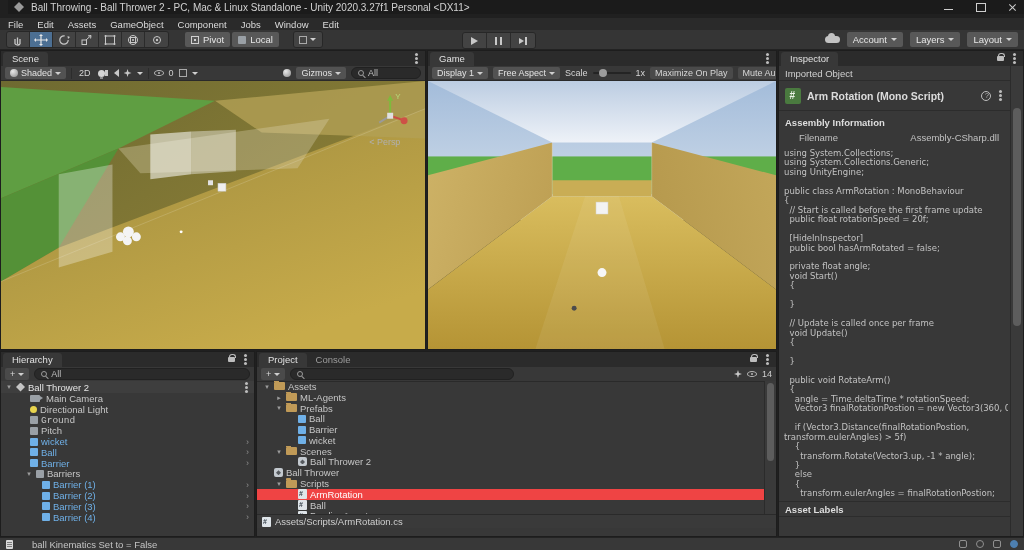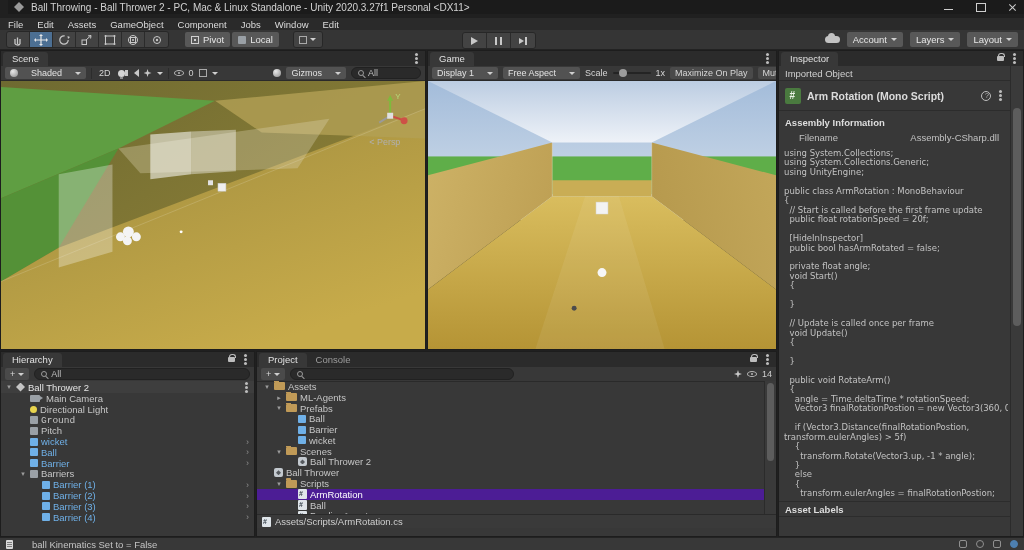--- a/index.html
+++ b/index.html
@@ -36,21 +36,21 @@
 
 .panel{position:absolute;background:#383838;border:1px solid #1d1d1d}
 .tabs{height:15px;background:#2b2b2b;display:flex;align-items:center;padding-left:2px}
 .tab{height:14px;padding:0 9px;background:#383838;border-radius:3px 3px 0 0;display:flex;align-items:center;font-size:9.5px;color:#e0e0e0;white-space:nowrap}
 .tab.inactive{background:transparent;color:#9d9d9d}
 .tabright{margin-left:auto;display:flex;align-items:center;gap:7px;padding:0 5px;height:100%}
 .kebab{width:3px;height:3px;border-radius:50%;background:#bdbdbd;box-shadow:0 -4px 0 #bdbdbd,0 4px 0 #bdbdbd;margin:0 2px;flex:none}
 .lock{width:7px;height:5px;background:#bdbdbd;border-radius:1px;position:relative;flex:none}
 .lock::before{content:"";position:absolute;top:-3px;left:1px;width:5px;height:3px;border:1px solid #bdbdbd;border-bottom:none;border-radius:3px 3px 0 0}
 .ptool{height:15px;background:#383838;border-bottom:1px solid #2a2a2a;display:flex;align-items:center;gap:5px;padding:0 4px;font-size:9px;color:#d6d6d6;white-space:nowrap;overflow:hidden}
-.mdd{height:12px;background:#525252;border-radius:2px;padding:0 5px;display:inline-flex;align-items:center;gap:13px;font-size:9px;color:#e2e2e2}
+.mdd{height:12px;background:#525252;border-radius:2px;padding:0 5px;display:inline-flex;align-items:center;gap:3px;font-size:9px;color:#e2e2e2}
 .pbtn{height:12px;background:#4a4a4a;border-radius:2px;padding:0 5px;display:inline-flex;align-items:center;gap:3px;font-size:9px;color:#d6d6d6}
 .vsep{width:1px;height:11px;background:#2c2c2c}
 .search{height:12px;background:#2a2a2a;border:1px solid #212121;border-radius:6px;display:flex;align-items:center;gap:4px;padding:0 6px;color:#bdbdbd;font-size:9px}
 .mag{width:6px;height:6px;border:1px solid #9a9a9a;border-radius:50%;position:relative;flex:none}
 .mag::after{content:"";position:absolute;width:4px;height:1px;background:#9a9a9a;transform:rotate(45deg);right:-3px;bottom:-2px}
 .spacer{flex:1}
 .viewport{position:absolute;left:0;top:30px;right:0;bottom:0}
 .viewport svg{display:block;width:100%;height:100%}
 
 .bulb{width:7px;height:7px;border-radius:50%;background:#d4d4d4;position:relative;flex:none}
@@ -63,21 +63,21 @@
 .gridic{width:8px;height:8px;border:1px solid #aaa;background:linear-gradient(transparent 45%,#aaa 45% 55%,transparent 55%),linear-gradient(90deg,transparent 45%,#aaa 45% 55%,transparent 55%);flex:none}
 .sphic{width:8px;height:8px;border-radius:50%;background:radial-gradient(circle at 35% 30%,#e8e8e8,#8d8d8d);flex:none}
 .slider{width:38px;height:2px;background:#242424;border-radius:1px;position:relative;flex:none}
 .slider::before{content:"";position:absolute;left:6px;top:-3px;width:8px;height:8px;border-radius:50%;background:#9c9c9c}
 
 .tree{position:absolute;left:0;right:0;overflow:hidden}
 .row{height:10.8px;display:flex;align-items:center;gap:3px;font-size:9.5px;color:#c6c6c6;white-space:nowrap;overflow:hidden;padding-left:6px}
 .row .arrow{width:8px;font-size:7px;color:#9c9c9c;text-align:center;flex:none;line-height:1}
 .row .icon{flex:none}
 .row .lbl.blue{color:#6fb0e7}
-.row.selected{background:#4c1d95}
+.row.selected{background:#ef4444}
 .row.selected .lbl{color:#fff}
 .row .chev{margin-left:auto;padding-right:5px;color:#8d8d8d;font-size:9px}
 .i-folder{width:11px;height:8px;background:#c09a57;border-radius:1px;position:relative}
 .i-folder::before{content:"";position:absolute;top:-2px;left:0;width:5px;height:2px;background:#c09a57;border-radius:1px 1px 0 0}
 .i-cube{width:8px;height:8px;background:#9aa0a6;border-radius:1px}
 .i-cube-blue{width:8px;height:8px;background:#6fb0e7;border-radius:1px}
 .i-camera{width:10px;height:7px;background:#9aa0a6;border-radius:1px;position:relative;margin-right:3px}
 .i-camera::before{content:"";position:absolute;right:-3px;top:1px;border-left:3px solid #9aa0a6;border-top:2px solid transparent;border-bottom:2px solid transparent}
 .i-light{width:7px;height:7px;background:#e8d44d;border-radius:50%}
 .i-scene{width:9px;height:9px;background:#c3c9cf;border-radius:2px;position:relative}
@@ -533,21 +533,21 @@
           <span class="icon i-cube-blue"></span>
           <span class="lbl blue">Ball</span>
           <span class="chev">›</span>
         </div>
         <div class="row" style="padding-left: 18px;">
           <span class="arrow"></span>
           <span class="icon i-cube-blue"></span>
           <span class="lbl blue">Barrier</span>
           <span class="chev">›</span>
         </div>
-        <div class="row" style="padding-left: 18px;">
+        <div class="row" style="padding-left: 24px;">
           <span class="arrow">▾</span>
           <span class="icon i-cube"></span>
           <span class="lbl">Barriers</span>
           <span class="chev"></span>
         </div>
         <div class="row" style="padding-left: 30px;">
           <span class="arrow"></span>
           <span class="icon i-cube-blue"></span>
           <span class="lbl blue">Barrier (1)</span>
           <span class="chev">›</span>

